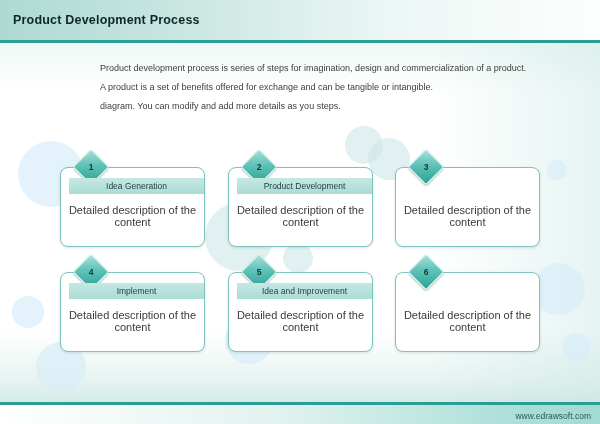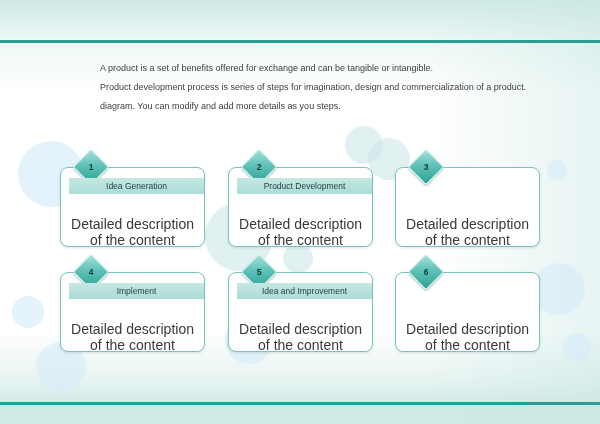--- a/index.html
+++ b/index.html
@@ -22,21 +22,21 @@
   .bub-blue{background:rgba(216,237,250,.7);}
   .bub-teal{background:rgba(205,232,232,.6);}
   
   .card{position:absolute;width:145px;height:80px;background:#fff;border:1px solid #7cc3bd;
     border-radius:8px;box-shadow:0 1px 3px rgba(40,120,110,.18);z-index:2;}
   .r0{top:167px;} .r1{top:272px;}
   .c0{left:60px;} .c1{left:228px;} .c2{left:395px;}
   .band{position:absolute;top:10px;left:8px;right:0;height:16px;
     background:linear-gradient(180deg,#c6e7e2 0%,#aaddd6 100%);
     text-align:center;line-height:16px;font-size:8.5px;color:#23413f;}
-  .desc{position:absolute;top:48px;left:4px;right:4px;text-align:center;font-size:14px;color:#3a3a3a;}
+  .desc{position:absolute;top:36px;left:4px;right:4px;text-align:center;font-size:11px;color:#3a3a3a;}
   .diamond{position:absolute;top:-14px;left:17px;width:26px;height:26px;transform:rotate(45deg);
     background:linear-gradient(135deg,#a6e1da 0%,#5fc2b8 45%,#2ea195 100%);
     border:1px solid #cdeeea;border-radius:3px;box-shadow:1px 1px 2px rgba(30,100,90,.35);}
   .diamond .num{display:block;width:100%;height:100%;transform:rotate(-45deg);
     text-align:center;line-height:24px;font-size:8.5px;font-weight:bold;color:#113a36;}
   
   .ftr-rule{position:absolute;top:402px;left:0;right:0;height:3px;background:#2b9d95;z-index:4;}
   .ftr{position:absolute;top:405px;left:0;right:0;height:19px;z-index:4;
     background:linear-gradient(90deg,#ffffff 0%,#e3f3f0 45%,#a9ded7 88%,#a2dbd4 100%);
     text-align:right;}
@@ -54,25 +54,28 @@
   <div class="bubble bub-teal" style="left:205px;top:203px;width:68px;height:68px;"></div>
   <div class="bubble bub-teal" style="left:283px;top:243px;width:30px;height:30px;"></div>
   <div class="bubble bub-blue" style="left:225px;top:316px;width:48px;height:48px;"></div>
   <div class="bubble bub-teal" style="left:345px;top:126px;width:38px;height:38px;"></div>
   <div class="bubble bub-teal" style="left:368px;top:138px;width:42px;height:42px;"></div>
   <div class="bubble bub-blue" style="left:547px;top:160px;width:20px;height:20px;"></div>
   <div class="bubble bub-blue" style="left:533px;top:263px;width:52px;height:52px;"></div>
   <div class="bubble bub-blue" style="left:563px;top:333px;width:28px;height:28px;"></div>
   <div class="bubble bub-blue" style="left:36px;top:342px;width:50px;height:50px;"></div>
 
+  <div class="hdr">
+    <div class="title">Product Development Process</div>
+  </div>
   <div class="hdr-rule"></div>
 
   <div class="intro">
+    <div class="line">Product development process is series of steps for imagination, design and commercialization of a product.</div>
     <div class="line">A product is a set of benefits offered for exchange and can be tangible or intangible.</div>
-    <div class="line">Product development process is series of steps for imagination, design and commercialization of a product.</div>
     <div class="line">diagram. You can modify and add more details as you steps.</div>
   </div>
 
   <div class="card r0 c0">
     <div class="diamond">
         <span class="num">1</span>
       </div>
     <div class="band">Idea Generation</div>
     <div class="desc">Detailed description of the content</div>
   </div>
@@ -105,14 +108,17 @@
     <div class="desc">Detailed description of the content</div>
   </div>
   <div class="card r1 c2">
     <div class="diamond">
         <span class="num">6</span>
       </div>
     <div class="desc">Detailed description of the content</div>
   </div>
 
   <div class="ftr-rule"></div>
+  <div class="ftr">
+    <span class="site">www.edrawsoft.com</span>
+  </div>
 
 </div>
 
 </body></html>

